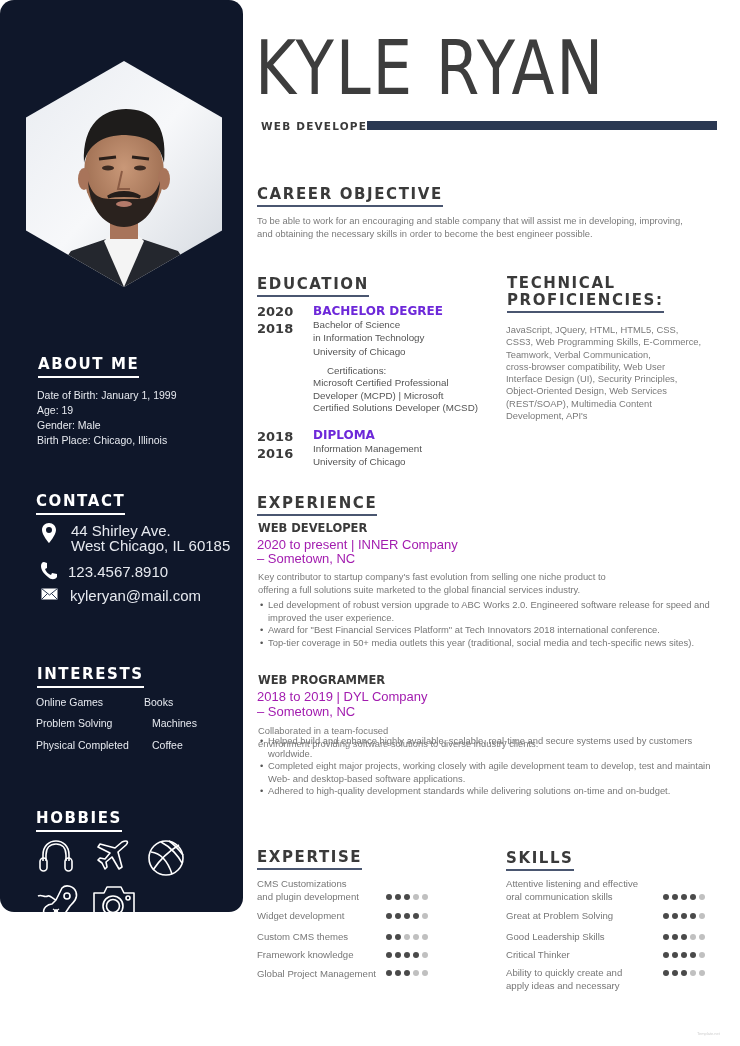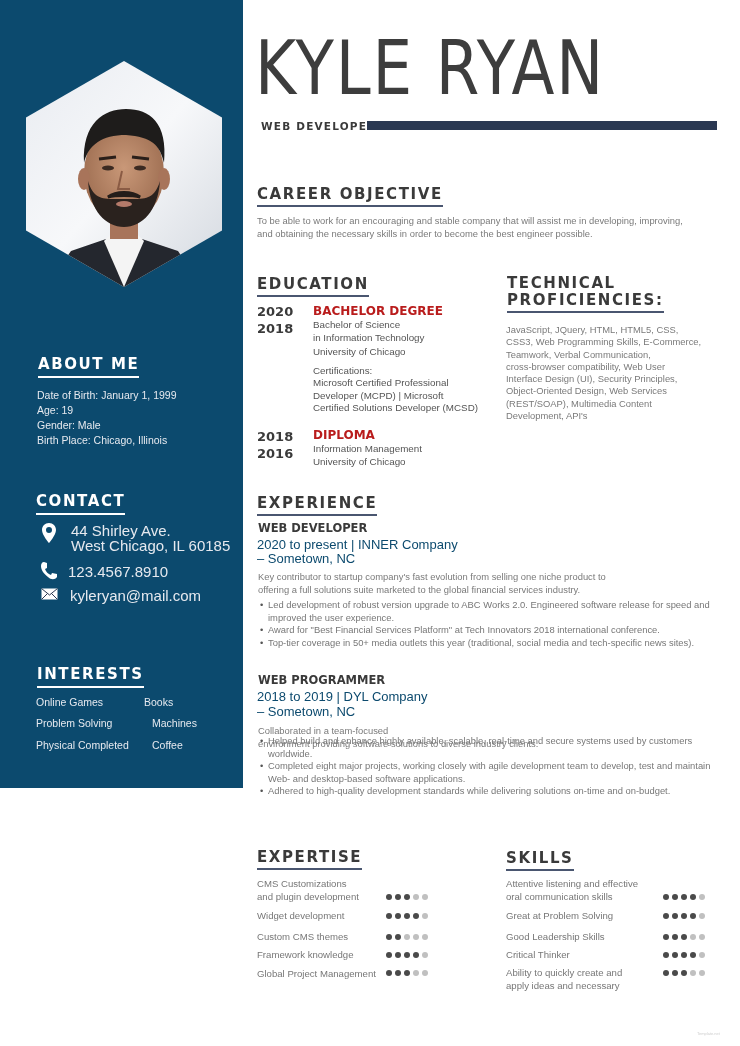--- a/index.html
+++ b/index.html
@@ -1,19 +1,19 @@
 <!DOCTYPE html>
 <html><head>
 <meta charset="utf-8">
 <style>
   * { box-sizing: border-box; margin: 0; padding: 0; }
   html, body { width: 740px; height: 1046px; background: #ffffff; overflow: hidden; }
   body { position: relative; font-family: "Liberation Sans", sans-serif; color: #555; }
 
-  .sidebar { position: absolute; left: 0; top: 0; width: 243px; height: 788px; background: #0c4a6e; }
+  .sidebar { position: absolute; left: 0; top: 0; width: 243px; height: 912px; background: #0f172a; border-radius: 14px; }
   .photo-wrap { position: absolute; left: 26px; top: 61px; width: 196px; height: 226px; }
   .photo-wrap svg { width: 196px; height: 226px; display: block; }
 
   .side-heading { position: absolute; color: #ffffff; font-family: "DejaVu Sans", sans-serif; font-weight: bold; font-size: 15px; letter-spacing: 1.6px; padding-bottom: 3px; border-bottom: 2px solid #ffffff; line-height: 18px; }
   .side-text { position: absolute; color: #e6e9ef; font-size: 10.5px; line-height: 15px; }
 
   .contact-row { position: absolute; left: 38px; display: flex; align-items: flex-start; }
   .contact-icon { width: 22px; display: flex; justify-content: center; color: #fff; }
   .contact-text { color: #e6e9ef; font-size: 15px; line-height: 15px; margin-left: 11px; }
 
@@ -24,25 +24,25 @@
 
   
   .name { position: absolute; left: 255px; top: 28px; font-family: "DejaVu Sans", sans-serif; font-weight: normal; font-size: 75px; letter-spacing: 2px; color: #3d3d3d; line-height: 80px; transform: scaleX(0.93); transform-origin: left top; white-space: nowrap; font-stretch: condensed; }
   .role { position: absolute; left: 261px; top: 120px; font-family: "DejaVu Sans", sans-serif; font-weight: bold; font-size: 10.5px; letter-spacing: 1.2px; color: #3a3a3a; }
   .role-bar { position: absolute; left: 367px; top: 121px; width: 350px; height: 9px; background: #2a3852; }
 
   .main-heading { position: absolute; font-family: "DejaVu Sans", sans-serif; font-weight: bold; font-size: 15px; letter-spacing: 1.6px; color: #3a3a3a; padding-bottom: 2px; border-bottom: 2px solid #4a5670; line-height: 18px; }
   .para { position: absolute; font-size: 9.4px; line-height: 13px; color: #7a7a7a; }
 
   .edu-year { position: absolute; font-family: "DejaVu Sans", sans-serif; font-weight: bold; font-size: 13px; color: #3a3a3a; line-height: 17px; }
-  .edu-title { position: absolute; font-family: "DejaVu Sans", sans-serif; font-weight: bold; font-size: 12px; color: #b91c1c; line-height: 14px; }
+  .edu-title { position: absolute; font-family: "DejaVu Sans", sans-serif; font-weight: bold; font-size: 12px; color: #6d28d9; line-height: 14px; }
   .edu-text { position: absolute; font-size: 9.8px; color: #555; line-height: 12.8px; }
 
   .job-title { position: absolute; font-family: "DejaVu Sans", sans-serif; font-weight: bold; font-size: 11.5px; color: #3a3a3a; }
-  .job-meta { position: absolute; font-size: 13px; color: #0c4a6e; line-height: 16px; }
+  .job-meta { position: absolute; font-size: 13px; color: #a21caf; line-height: 16px; }
   .bullets { position: absolute; list-style: none; font-size: 9.4px; line-height: 12.5px; color: #777; }
   .bullets li { position: relative; padding-left: 8px; }
   .bullets li::before { content: "•"; position: absolute; left: 0; top: 0; color: #555; }
 
   .rating-label { position: absolute; font-size: 9.6px; line-height: 12.8px; color: #777; }
   .rating { position: absolute; display: flex; gap: 3px; }
   .dot { width: 6px; height: 6px; border-radius: 50%; background: #c0c0c0; }
   .dot.on { background: #4a4a4a; }
 
   .watermark { position: absolute; left: 697px; top: 1031px; font-size: 4px; color: #cfcfcf; }
@@ -204,21 +204,21 @@
   <p class="para" style="left:257px; top:227px;">and obtaining the necessary skills in order to become the best engineer possible.</p>
 
   <h2 class="main-heading" style="left:257px; top:275px;">EDUCATION</h2>
 
   <div class="edu-year" style="left:257px; top:303px;">2020</div>
   <div class="edu-year" style="left:257px; top:320px;">2018</div>
   <div class="edu-title" style="left:313px; top:304px;">BACHELOR DEGREE</div>
   <div class="edu-text" style="left:313px; top:319px;">Bachelor of Science</div>
   <div class="edu-text" style="left:313px; top:332px;">in Information Technology</div>
   <div class="edu-text" style="left:313px; top:346px;">University of Chicago</div>
-  <div class="edu-text" style="left:313px; top:365px;">Certifications:</div>
+  <div class="edu-text" style="left:327px; top:365px;">Certifications:</div>
   <div class="edu-text" style="left:313px; top:377px;">Microsoft Certified Professional</div>
   <div class="edu-text" style="left:313px; top:390px;">Developer (MCPD) | Microsoft</div>
   <div class="edu-text" style="left:313px; top:402px;">Certified Solutions Developer (MCSD)</div>
 
   <div class="edu-year" style="left:257px; top:428px;">2018</div>
   <div class="edu-year" style="left:257px; top:445px;">2016</div>
   <div class="edu-title" style="left:313px; top:428px;">DIPLOMA</div>
   <div class="edu-text" style="left:313px; top:443px;">Information Management</div>
   <div class="edu-text" style="left:313px; top:456px;">University of Chicago</div>
 

